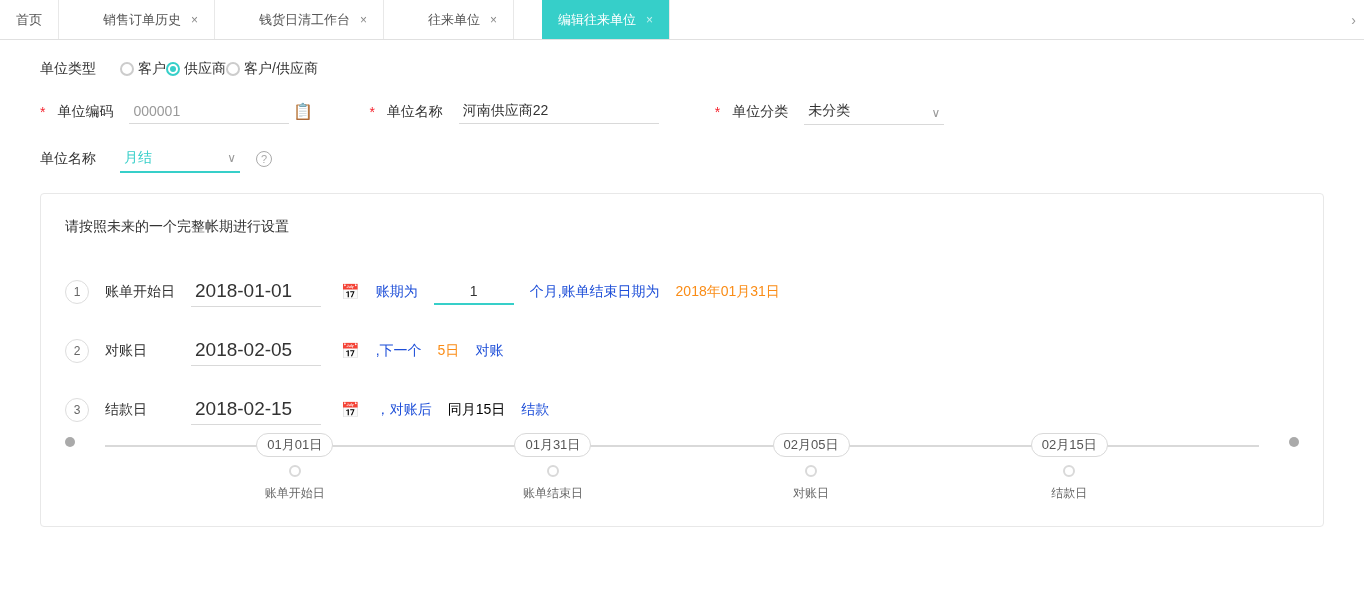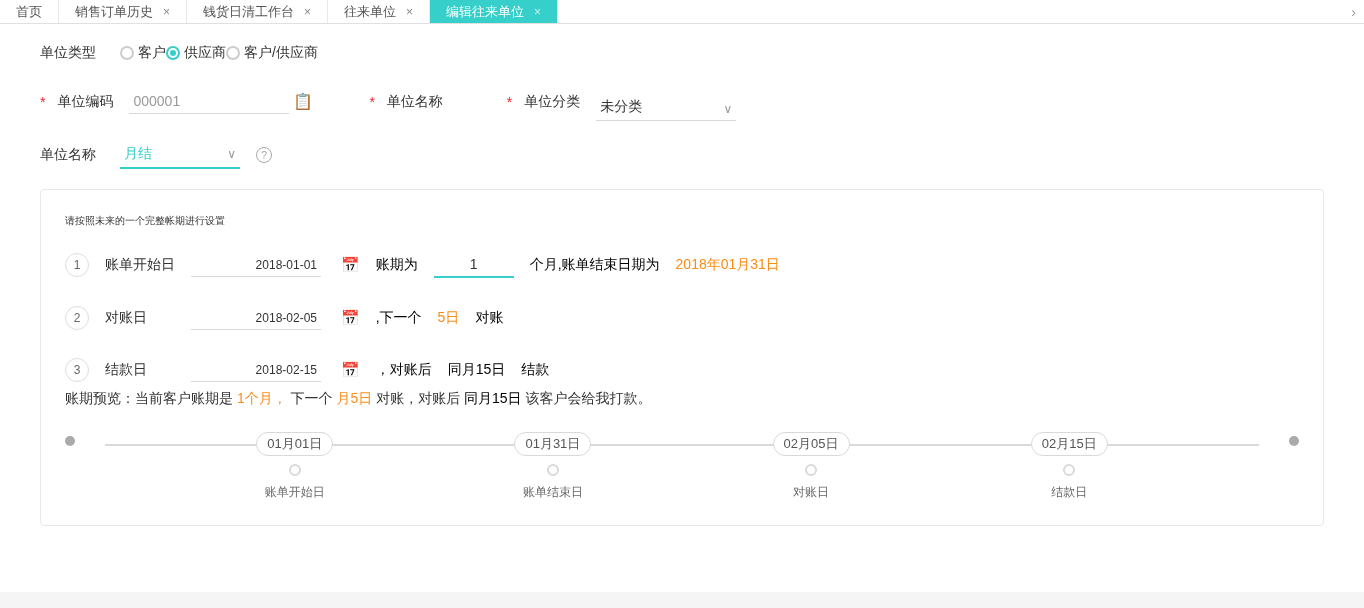--- a/index.html
+++ b/index.html
@@ -4,22 +4,23 @@
   <style>
     * { box-sizing: border-box; margin: 0; padding: 0; }
     body { font-family: 'Microsoft YaHei', Arial, sans-serif; font-size: 14px; background: #f5f5f5; color: #333; }
 
     
     .tab-bar {
       display: flex;
       align-items: stretch;
       background: #fff;
       border-bottom: 1px solid #e0e0e0;
-      height: 24px;
+      height: 40px;
       padding-left: 0;
+      gap: 28px;
     }
     .tab-item {
       display: flex;
       align-items: center;
       padding: 0 16px;
       cursor: pointer;
       font-size: 13px;
       color: #555;
       border-right: 1px solid #e8e8e8;
       position: relative;
@@ -115,21 +116,20 @@
 
     
     .select-wrap {
       display: flex;
       align-items: flex-end;
       border-bottom: 1px solid #d9d9d9;
       padding: 4px 4px;
       min-width: 140px;
       cursor: pointer;
       gap: 4px;
-      margin-top: 12px;
     }
     .select-value { flex: 1; }
     .select-arrow { color: #999; font-size: 12px; }
 
     
     .payment-select-wrap {
       display: flex;
       align-items: center;
       border-bottom: 2px solid #36cfc9;
       padding: 4px 4px;
@@ -150,23 +150,23 @@
     }
 
     
     .card-section {
       border: 1px solid #e8e8e8;
       border-radius: 4px;
       padding: 24px;
       margin-top: 8px;
     }
     .card-title {
-      font-size: 10px;
-      color: #333;
-      margin-bottom: 24px;
+      font-size: 14px;
+      color: #333;
+      margin-bottom: 40px;
     }
 
     
     .step-row {
       display: flex;
       align-items: center;
       margin-bottom: 28px;
       gap: 16px;
     }
     .step-num {
@@ -181,32 +181,31 @@
     .step-label {
       color: #333;
       white-space: nowrap;
       min-width: 70px;
     }
     .step-date-input {
       border: none;
       border-bottom: 1px solid #d9d9d9;
       outline: none;
       padding: 4px 4px;
-      font-size: 12px;
+      font-size: 19px;
       color: #333;
       width: 130px;
-      text-align: right;
     }
     .step-date-icon {
       color: #36cfc9;
       margin-left: 4px;
       font-size: 15px;
       cursor: pointer;
     }
-    .step-text { color: #000000; }
+    .step-text { color: #1d4ed8; }
     .step-period-input {
       border: none;
       border-bottom: 2px solid #36cfc9;
       outline: none;
       padding: 4px 4px;
       font-size: 14px;
       color: #333;
       width: 80px;
       text-align: center;
     }
@@ -331,20 +330,21 @@
       <span class="form-label">单位编码</span>
       <div class="input-wrap">
         <input class="form-input code-input" type="text" value="000001" style="">
         <span class="input-icon">📋</span>
       </div>
     </div>
 
     <div class="field-group" style="margin-left: 40px;">
       <span class="required-star">*</span>
       <span class="form-label">单位名称</span>
+      <input class="form-input name-input" type="text" value="河南供应商22" style="">
     </div>
 
     <div class="field-group" style="margin-left: 40px;">
       <span class="required-star">*</span>
       <span class="form-label">单位分类</span>
       <div class="select-wrap">
         <span class="select-value">未分类</span>
         <span class="select-arrow">∨</span>
       </div>
     </div>
@@ -394,29 +394,20 @@
         <span>3</span>
       </div>
       <span class="step-label">结款日</span>
       <input class="step-date-input" type="text" value="2018-02-15" style="">
       <span class="step-date-icon">📅</span>
       <span class="step-text">，对账后</span>
       <span class="highlight-teal">同月15日</span>
       <span class="step-text">结款</span>
     </div>
 
-    <div class="preview-text">
-      <span>账期预览：当前客户账期是</span>
-      <span class="highlight-orange">1个月，</span>
-      <span>下一个</span>
-      <span class="highlight-orange">月5日</span>
-      <span>对账，对账后</span>
-      <span class="highlight-teal">同月15日</span>
-      <span>该客户会给我打款。</span>
-    </div>
 
     <div class="timeline-wrap">
       <div class="timeline-line"></div>
       <div class="timeline-points">
 
         <div style="display:flex; align-items:center; padding-top:4px; flex-shrink:0;">
           <div class="cap-dot"></div>
         </div>
 
         <div class="timeline-point">

